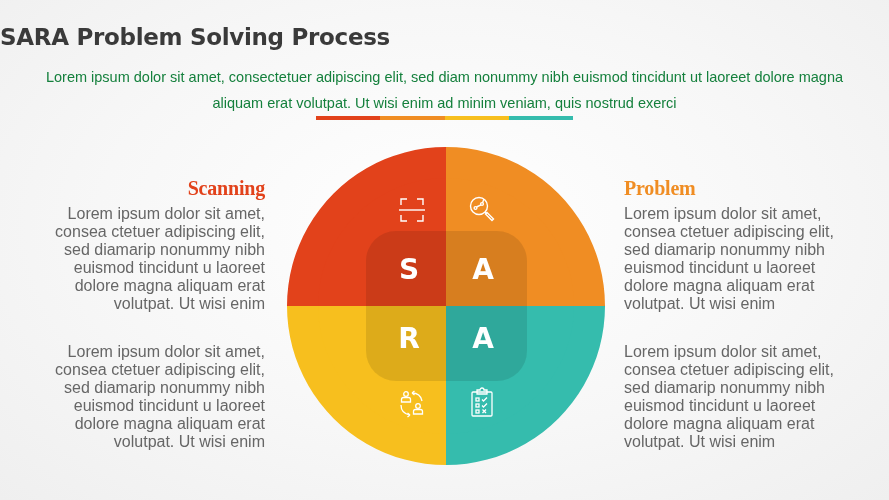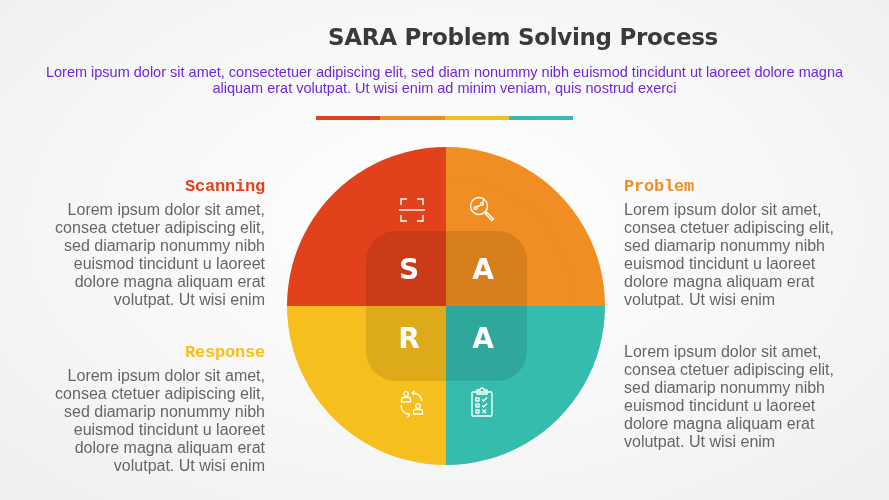--- a/index.html
+++ b/index.html
@@ -4,38 +4,38 @@
 <style>
   * { margin: 0; padding: 0; box-sizing: border-box; }
   html, body { width: 889px; height: 500px; overflow: hidden; }
   body {
     background: radial-gradient(ellipse at 50% 45%, #ffffff 0%, #f7f7f7 55%, #efefef 100%);
     font-family: "Liberation Sans", sans-serif;
     position: relative;
   }
   .title {
     position: absolute; left: 0; top: 24px; width: 718px;
-    text-align: right; font-family: "DejaVu Sans", sans-serif;
+    text-align: left; font-family: "DejaVu Sans", sans-serif;
     font-weight: bold; font-size: 23px; color: #3a3a3a; letter-spacing: -0.3px;
   }
   .subtitle {
     position: absolute; left: 40px; top: 64px; width: 809px;
-    text-align: center; font-size: 14.5px; line-height: 16px; color: #6d28d9;
+    text-align: center; font-size: 14.5px; line-height: 26px; color: #15803d;
   }
   .divider {
     position: absolute; left: 316px; top: 116px; width: 257px; height: 4px;
     display: flex;
   }
   .divider span { flex: 1; height: 4px; }
 
   .block { position: absolute; width: 240px; }
   .block.left { left: 25px; text-align: right; }
   .block.right { left: 624px; text-align: left; }
   .block .h {
-    font-family: Liberation Mono, monospace; font-weight: bold; font-size: 17px;
+    font-family: Liberation Serif, serif; font-weight: bold; font-size: 20px;
     margin-bottom: 5px; letter-spacing: -0.2px;
   }
   .block .p {
     font-size: 16px; line-height: 18px; color: #666;
   }
 
   .diagram { position: absolute; left: 287px; top: 147px; width: 318px; height: 318px; }
   .diagram svg { position: absolute; left: 0; top: 0; }
   .letter {
     position: absolute; width: 40px; height: 40px; text-align: center;
@@ -61,21 +61,20 @@
   <div class="h" style="color:#e2421b">Scanning</div>
   <div class="p">Lorem ipsum dolor sit amet, consea ctetuer adipiscing elit, sed diamarip nonummy nibh euismod tincidunt u laoreet dolore magna aliquam erat volutpat. Ut wisi enim</div>
 </div>
 
 <div class="block right" style="top:177px">
   <div class="h" style="color:#f08d23">Problem</div>
   <div class="p">Lorem ipsum dolor sit amet, consea ctetuer adipiscing elit, sed diamarip nonummy nibh euismod tincidunt u laoreet dolore magna aliquam erat volutpat. Ut wisi enim</div>
 </div>
 
 <div class="block left" style="top:343px">
-  <div class="h" style="color:#f7bf1e">Response</div>
   <div class="p">Lorem ipsum dolor sit amet, consea ctetuer adipiscing elit, sed diamarip nonummy nibh euismod tincidunt u laoreet dolore magna aliquam erat volutpat. Ut wisi enim</div>
 </div>
 
 <div class="block right" style="top:343px">
   <div class="p">Lorem ipsum dolor sit amet, consea ctetuer adipiscing elit, sed diamarip nonummy nibh euismod tincidunt u laoreet dolore magna aliquam erat volutpat. Ut wisi enim</div>
 </div>
 
 <div class="diagram">
   <svg width="318" height="318" viewBox="0 0 318 318">
     <defs>

